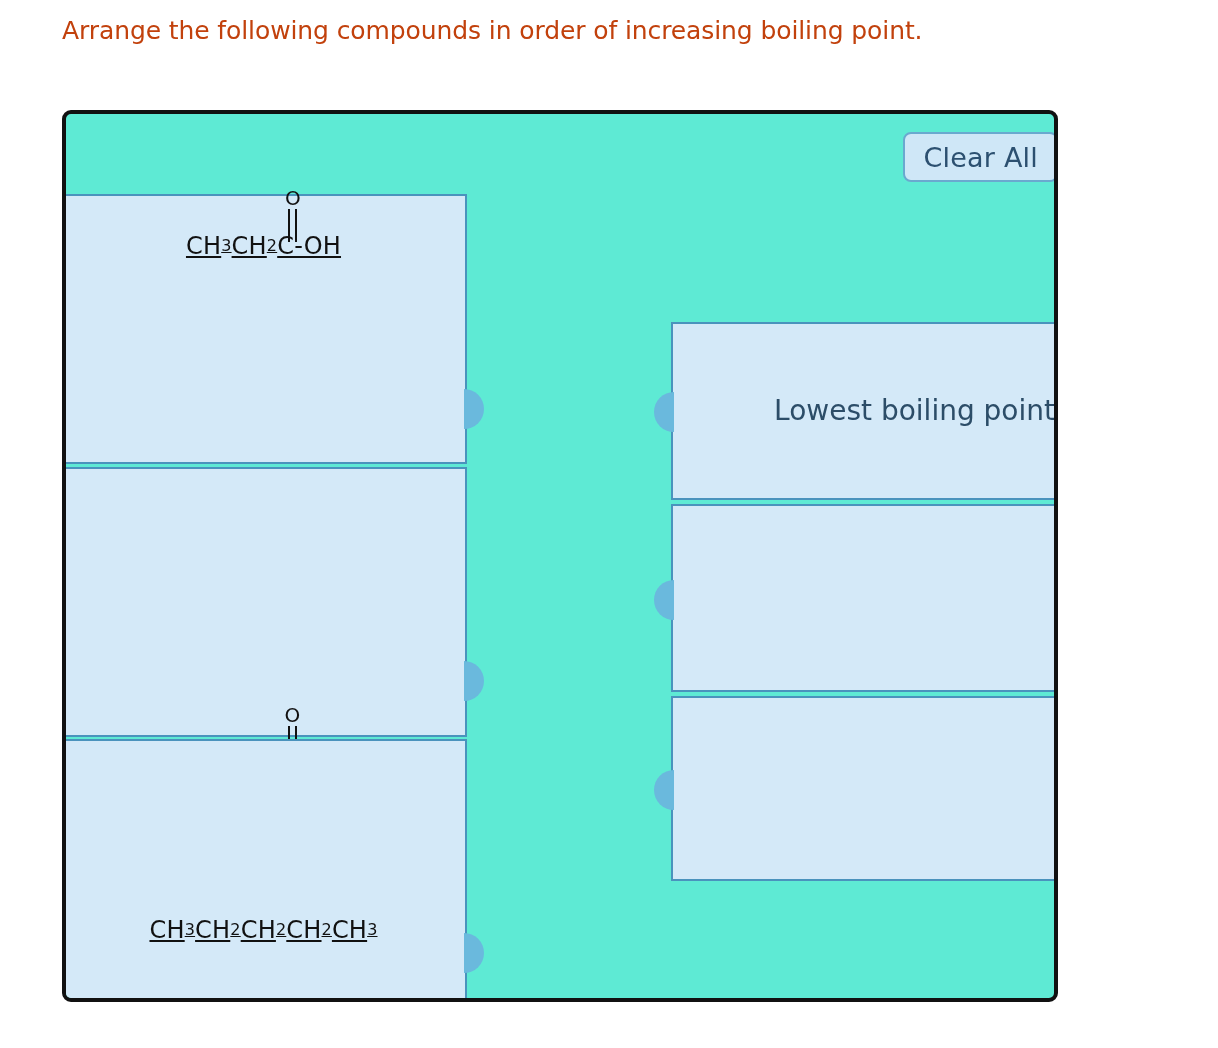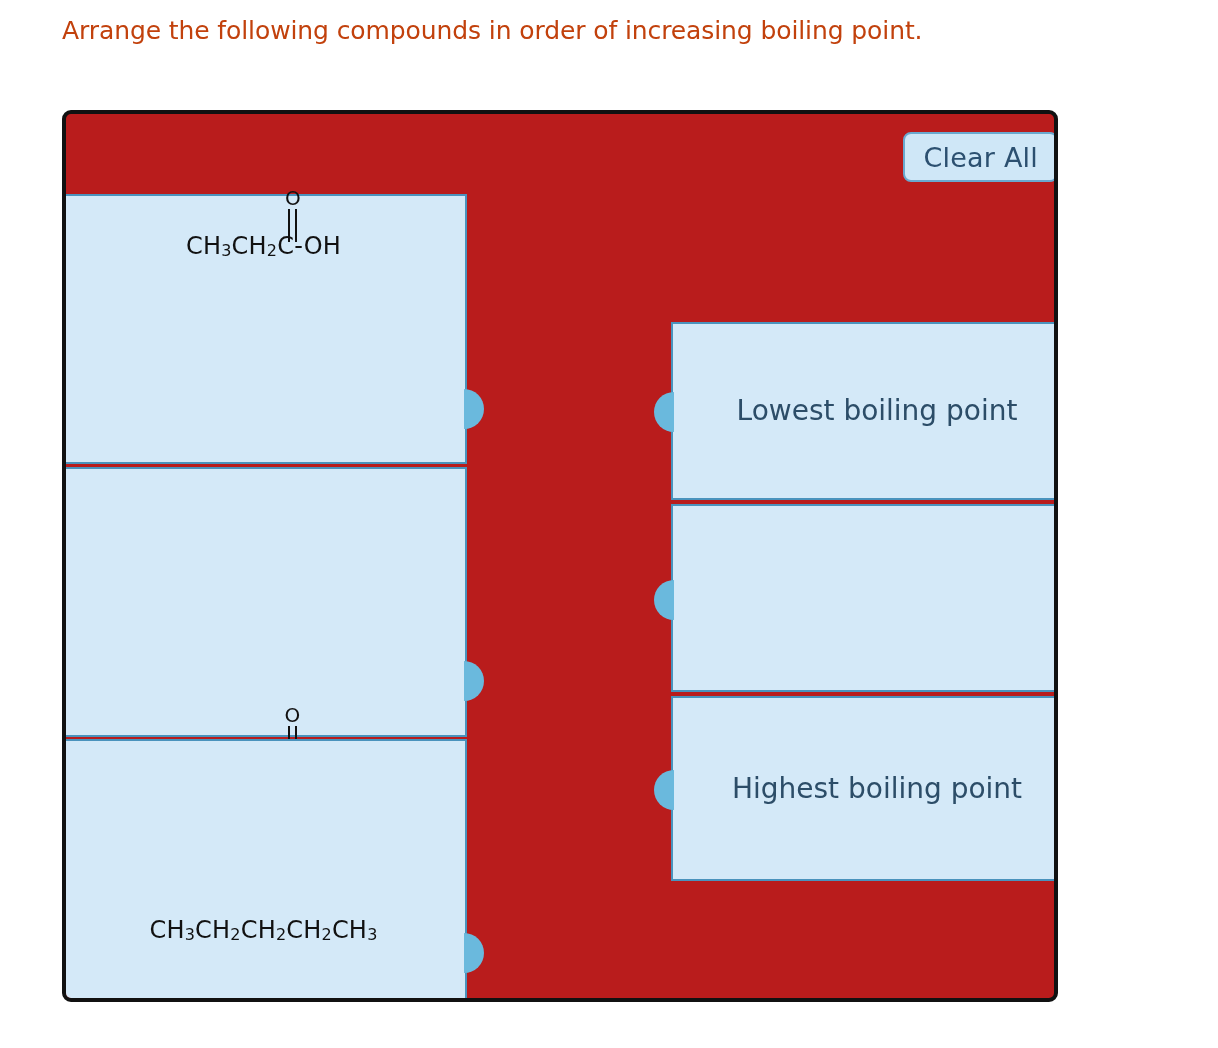--- a/index.html
+++ b/index.html
@@ -31,21 +31,21 @@
     white-space: nowrap;
   }
 
   
   #dnd-container {
     position: absolute;
     left: 62px;
     top: 110px;
     width: 996px;
     height: 892px;
-    background: #b91c1c;
+    background: #5eead4;
     border: 4px solid #111111;
     border-radius: 9px;
     overflow: hidden;
   }
 
   
   #clear-all-button {
     position: absolute;
     right: -4px;
     top: 18px;
@@ -95,21 +95,21 @@
 
   
   .target-box {
     position: absolute;
     left: 605px;
     width: 412px;
     background: #d4e9f8;
     border: 2px solid #4a93bd;
     display: flex;
     align-items: center;
-    justify-content: center;
+    justify-content: flex-end;
     padding: 0 26px;
     text-align: center;
     color: #2c4d68;
     font-size: 28px;
     line-height: 40px;
     font-family: "DejaVu Sans", "Liberation Sans", sans-serif;
     cursor: pointer;
   }
   #target-box-0 { top: 208px; height: 178px; }
   #target-box-1 { top: 390px; height: 188px; }
@@ -142,24 +142,25 @@
     color: #111111;
     font-family: "DejaVu Sans", "Liberation Sans", sans-serif;
     user-select: none;
   }
   #source-card-0 .structure { top: 36px; }
   #source-card-1 .structure { top: 280px; }
   #source-card-2 .structure { top: 175px; }
 
   .formula-row {
     display: flex;
-    align-items: center;
+    align-items: flex-start;
     font-size: 24px;
     letter-spacing: 0.2px;
     white-space: nowrap;
+    text-decoration: underline;
   }
   .formula-row sub {
     font-size: 16px;
     vertical-align: baseline;
     position: relative;
     top: 4px;
     margin-left: 0px;
   }
 
   
@@ -271,16 +272,15 @@
     <span class="connector-left"></span>
     <span>Lowest boiling point</span>
   </div>
 
   <div class="target-box" id="target-box-1">
     <span class="connector-left"></span>
   </div>
 
   <div class="target-box" id="target-box-2">
     <span class="connector-left"></span>
-    <span>Highest boiling point</span>
   </div>
 
 </div>
 
 </body></html>

